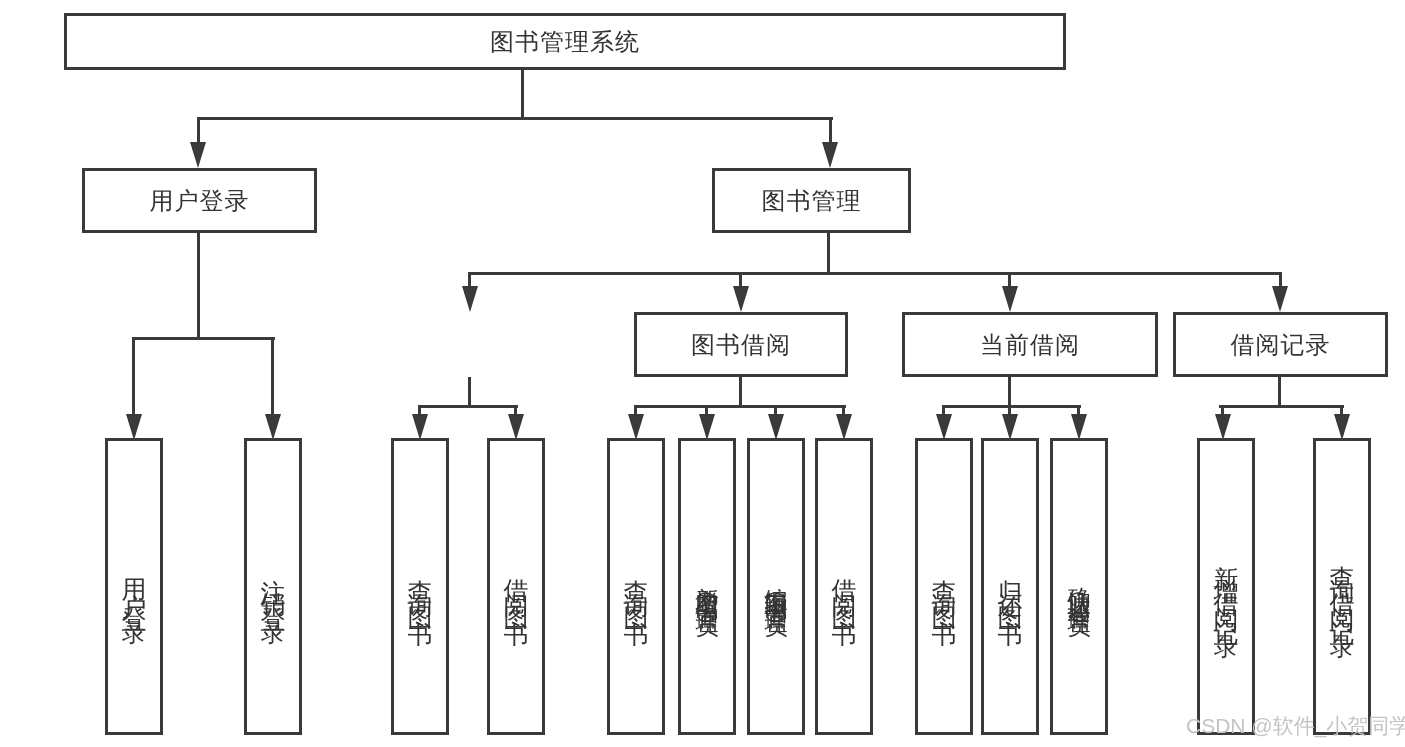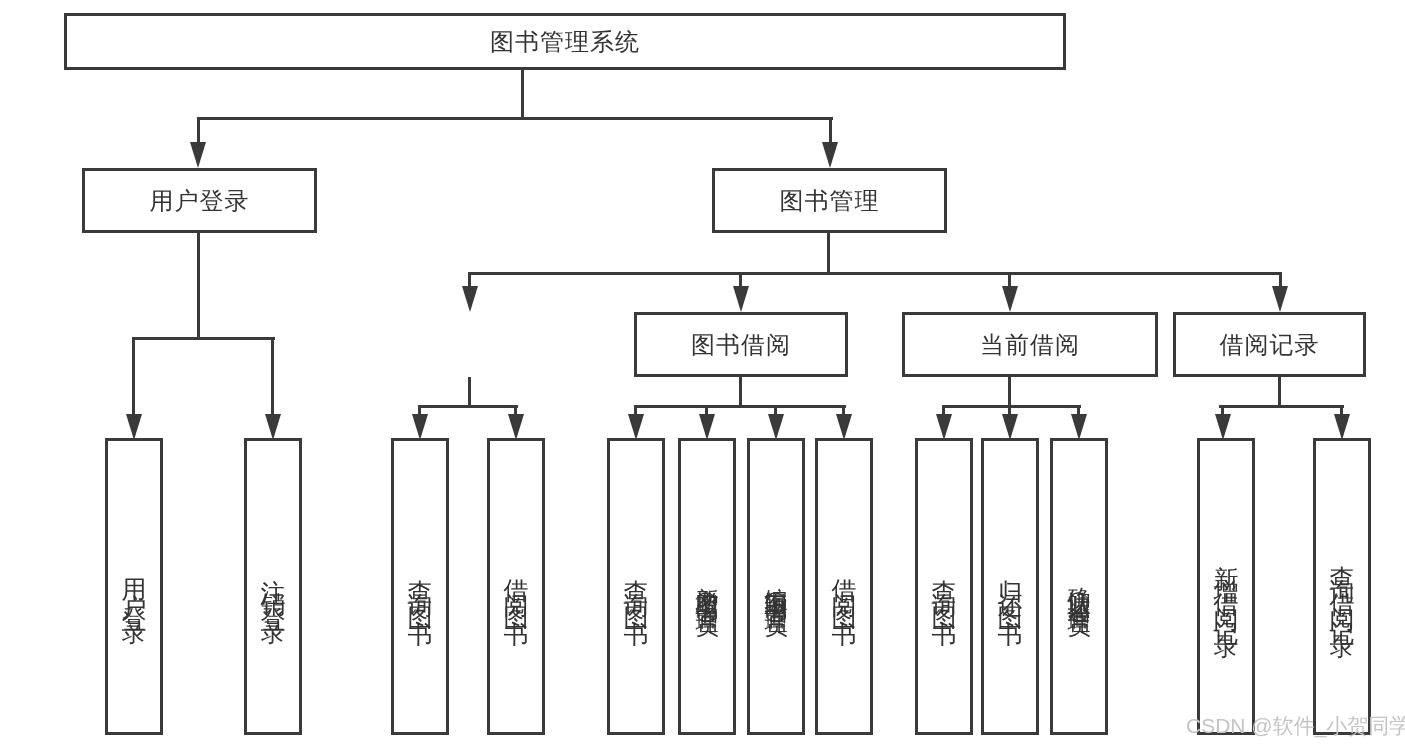--- a/index.html
+++ b/index.html
@@ -79,21 +79,21 @@
   <div class="vline" style="left:521px;top:69px;height:48px;"></div>
   <div class="hline" style="left:197px;top:117px;width:636px;"></div>
   <div class="vline" style="left:197px;top:117px;height:27px;"></div>
   <div class="arrow" style="left:190px;top:142px;"></div>
   <div class="vline" style="left:829px;top:117px;height:27px;"></div>
   <div class="arrow" style="left:822px;top:142px;"></div>
 
   <div class="node" style="left:82px;top:168px;width:235px;height:65px;">
     <span class="node-label">用户登录</span>
   </div>
-  <div class="node" style="left:712px;top:168px;width:235px;height:65px;">
+  <div class="node" style="left:712px;top:168px;width:199px;height:65px;">
     <span class="node-label">图书管理</span>
   </div>
 
   <div class="vline" style="left:197px;top:232px;height:105px;"></div>
   <div class="hline" style="left:132px;top:337px;width:143px;"></div>
   <div class="vline" style="left:132px;top:337px;height:79px;"></div>
   <div class="arrow" style="left:126px;top:414px;"></div>
   <div class="vline" style="left:271px;top:337px;height:79px;"></div>
   <div class="arrow" style="left:265px;top:414px;"></div>
 
@@ -107,21 +107,21 @@
   <div class="arrow" style="left:1002px;top:286px;"></div>
   <div class="vline" style="left:1279px;top:272px;height:18px;"></div>
   <div class="arrow" style="left:1272px;top:286px;"></div>
 
   <div class="node" style="left:634px;top:312px;width:214px;height:65px;">
     <span class="node-label">图书借阅</span>
   </div>
   <div class="node" style="left:902px;top:312px;width:256px;height:65px;">
     <span class="node-label">当前借阅</span>
   </div>
-  <div class="node" style="left:1173px;top:312px;width:193px;height:65px;">
+  <div class="node" style="left:1173px;top:312px;width:215px;height:65px;">
     <span class="node-label">借阅记录</span>
   </div>
 
   <div class="vline" style="left:468px;top:377px;height:28px;"></div>
   <div class="hline" style="left:418px;top:405px;width:100px;"></div>
   <div class="vline" style="left:418px;top:405px;height:12px;"></div>
   <div class="arrow" style="left:412px;top:414px;"></div>
   <div class="vline" style="left:514px;top:405px;height:12px;"></div>
   <div class="arrow" style="left:508px;top:414px;"></div>
 

